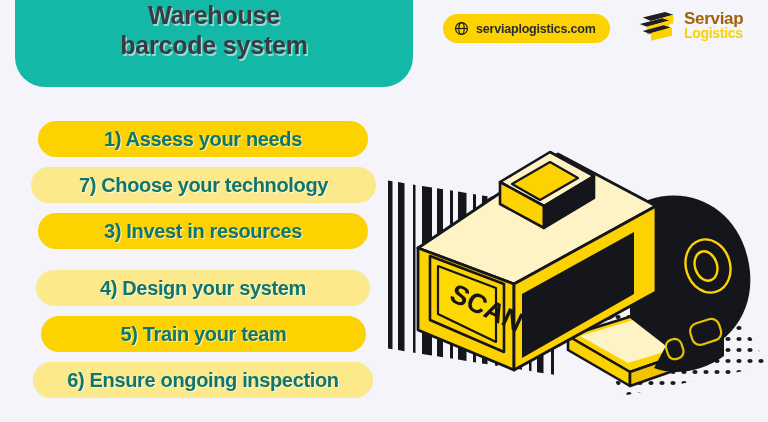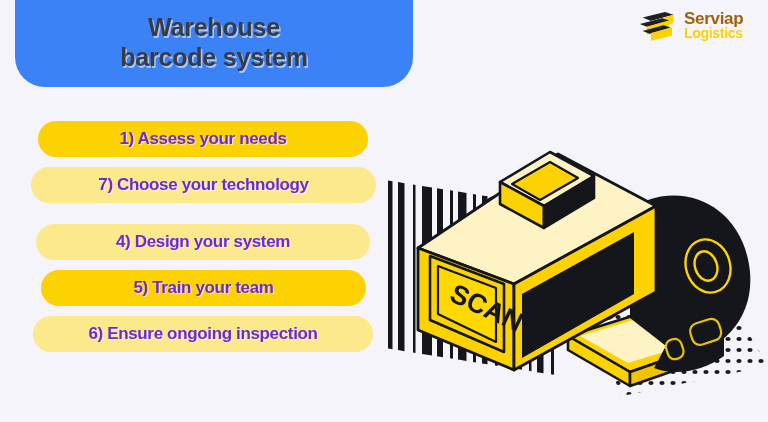--- a/index.html
+++ b/index.html
@@ -24,24 +24,24 @@
     overflow: hidden;
   }
 
   
   #title-block {
     position: absolute;
     left: 15px;
     top: 0;
     width: 398px;
     height: 87px;
-    background: #3b82f6;
+    background: #14b8a6;
     border-radius: 0 0 30px 30px;
     display: flex;
-    align-items: center;
+    align-items: flex-start;
     justify-content: center;
     padding-bottom: 4px;
   }
 
   #title-text {
     text-align: center;
     font-size: 25px;
     font-weight: bold;
     line-height: 1.2;
     color: #3a3a42;
@@ -119,23 +119,23 @@
     display: flex;
     align-items: center;
     justify-content: center;
     padding: 0 14px;
   }
 
   .step-pill.tone-strong { background: #fcd200; }
   .step-pill.tone-light  { background: #fbe98c; }
 
   .step-label {
-    font-size: 17px;
-    font-weight: bold;
-    color: #6d28d9;
+    font-size: 20px;
+    font-weight: bold;
+    color: #0f766e;
     letter-spacing: -0.35px;
     white-space: nowrap;
     text-shadow: 1.2px 1.2px 0 rgba(255,255,255,0.6);
   }
 
   
   #illustration {
     position: absolute;
     left: 372px;
     top: 104px;
@@ -147,20 +147,30 @@
 </head>
 <body>
 
 <div id="stage">
 
   <div id="title-block">
     <div id="title-text">Warehouse
 barcode system</div>
   </div>
 
+  <div id="url-pill">
+    <span>
+      <svg id="globe-icon" viewBox="0 0 24 24" fill="none" stroke="#1d1d22" stroke-width="1.9">
+        <circle cx="12" cy="12" r="9.5"></circle>
+        <ellipse cx="12" cy="12" rx="4.3" ry="9.5"></ellipse>
+        <line x1="2.5" y1="12" x2="21.5" y2="12"></line>
+      </svg>
+    </span>
+    <span id="url-text">serviaplogistics.com</span>
+  </div>
 
   <div id="logo">
     <span>
       <svg id="logo-mark" viewBox="0 0 60 48">
         <path d="M8 12 L40 4 L52 8 L20 17 Z" fill="#1f1f28"></path>
         <path d="M20 17 L52 8 L52 20 L20 29 Z" fill="#fcd200"></path>
         <path d="M4 21 L36 13 L46 16 L14 25 Z" fill="#1f1f28"></path>
         <path d="M14 25 L46 16 L46 28 L14 37 Z" fill="#fcd200"></path>
         <path d="M8 31 L38 23 L48 26 L18 35 Z" fill="#1f1f28"></path>
         <path d="M20 34 L50 26 L50 38 L20 45 Z" fill="#fcd200"></path>
@@ -171,20 +181,23 @@
       <span id="logo-word-logistics">Logistics</span>
     </span>
   </div>
 
   <div id="steps">
       <div class="step-pill tone-strong" style="width: 330px; margin-left: 38px;">
         <span class="step-label">1) Assess your needs</span>
       </div>
       <div class="step-pill tone-light" style="width: 345px; margin-left: 31px;">
         <span class="step-label">7) Choose your technology</span>
+      </div>
+      <div class="step-pill tone-strong" style="width: 330px; margin-left: 38px;">
+        <span class="step-label">3) Invest in resources</span>
       </div>
       <div class="step-pill tone-light" style="width: 334px; margin-left: 36px; margin-top: 21px;">
         <span class="step-label">4) Design your system</span>
       </div>
       <div class="step-pill tone-strong" style="width: 325px; margin-left: 41px;">
         <span class="step-label">5) Train your team</span>
       </div>
       <div class="step-pill tone-light" style="width: 340px; margin-left: 33px;">
         <span class="step-label">6) Ensure ongoing inspection</span>
       </div>

